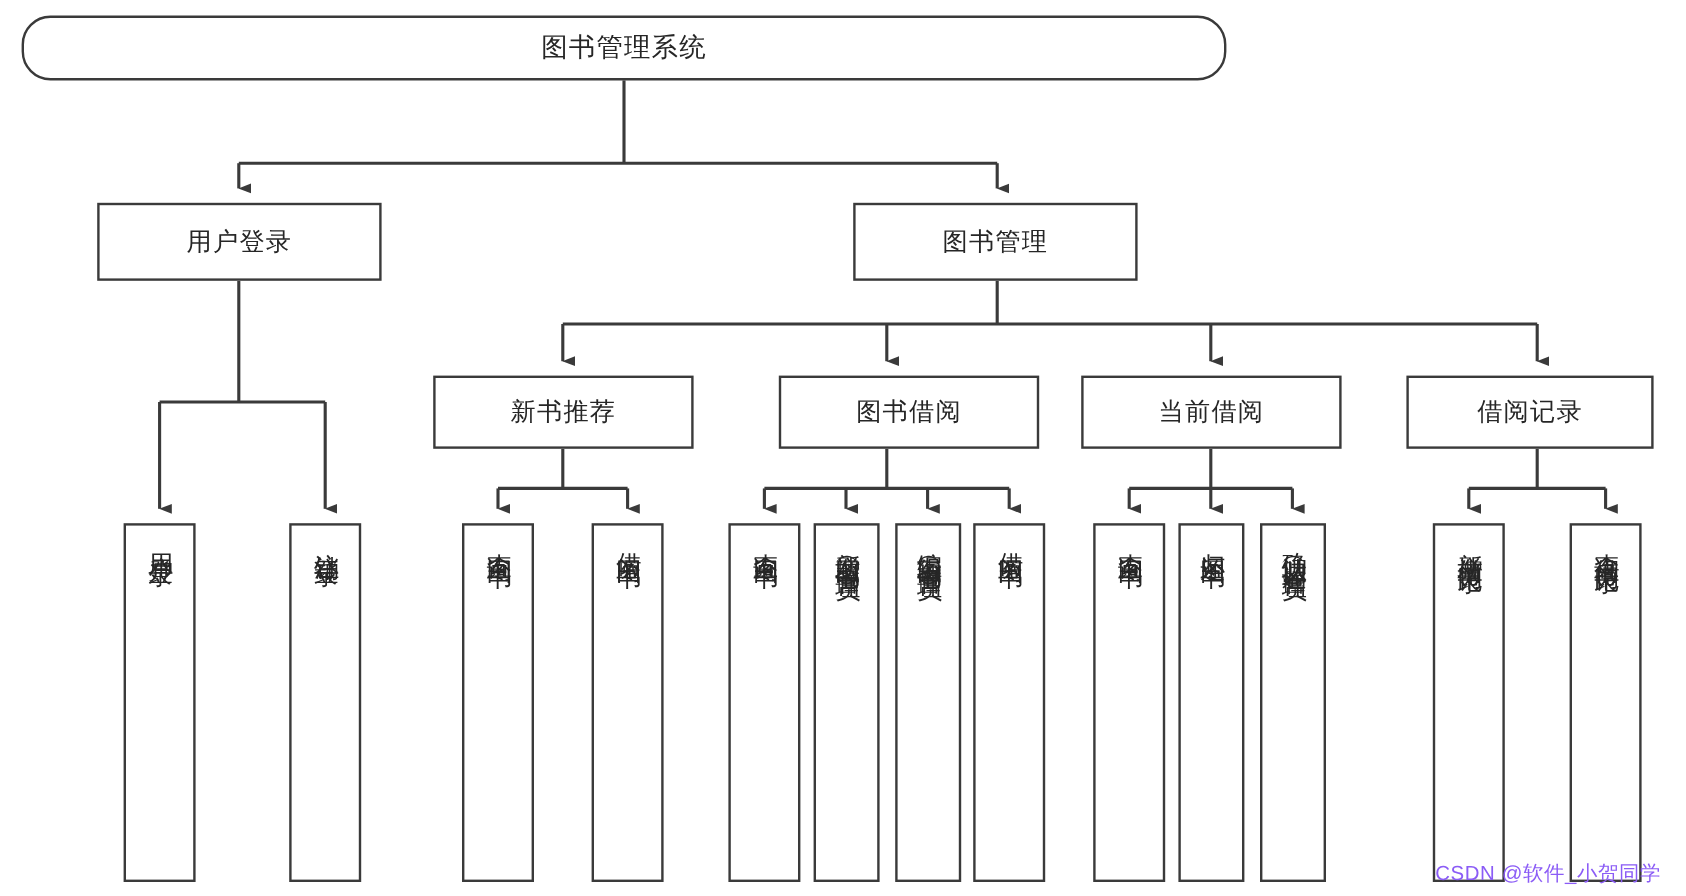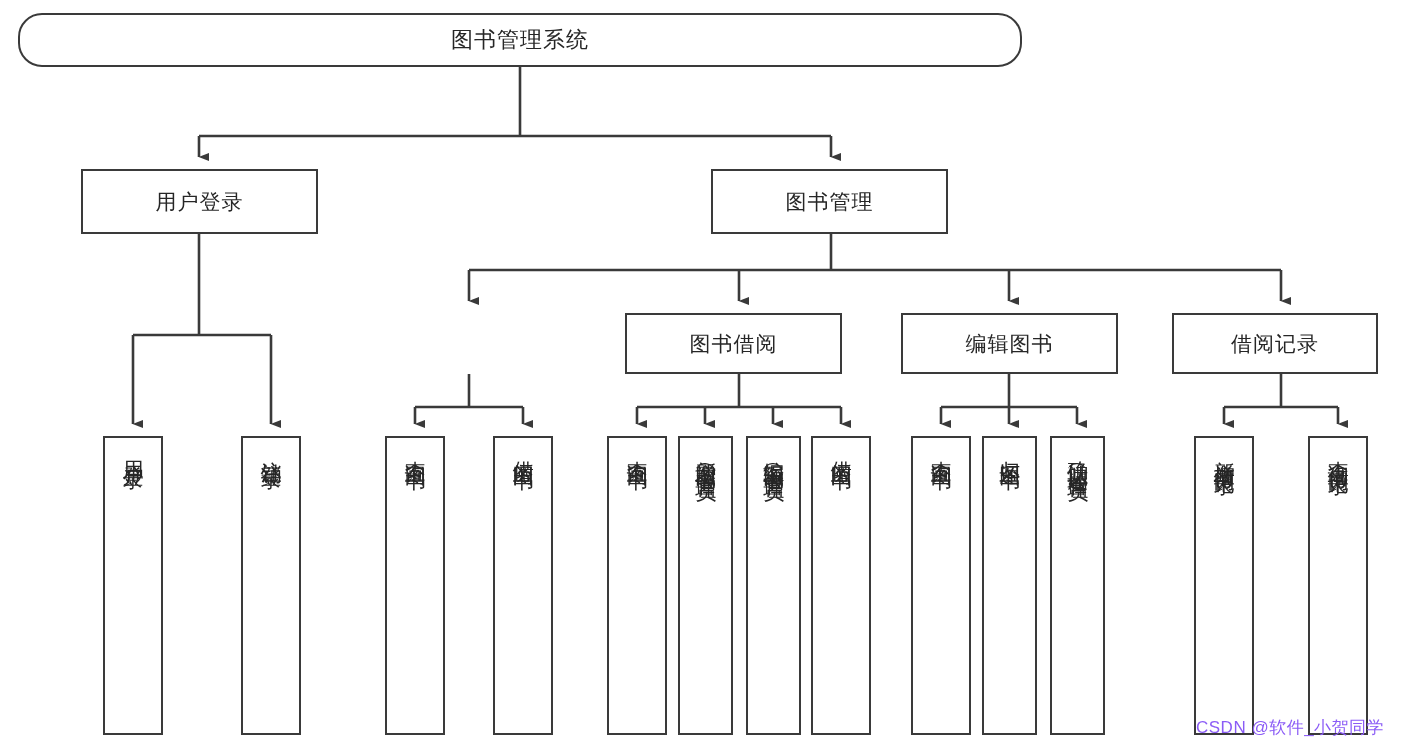--- a/index.html
+++ b/index.html
@@ -131,25 +131,28 @@
     <span>图书管理系统</span>
   </div>
 
   <div class="node node-h" style="left:81px; top:169px; width:237px; height:65px;">
     <span>用户登录</span>
   </div>
   <div class="node node-h" style="left:711px; top:169px; width:237px; height:65px;">
     <span>图书管理</span>
   </div>
 
-  <div class="node node-h" style="left:625px; top:313px; width:217px; height:61px;">
+  <div class="node node-h" style="left:361px; top:313px; width:217px; height:61px;">
+    <span>新书推荐</span>
+  </div>
+  <div class="node node-h" style="left:649px; top:313px; width:217px; height:61px;">
     <span>图书借阅</span>
   </div>
   <div class="node node-h" style="left:901px; top:313px; width:217px; height:61px;">
-    <span>编辑图书</span>
+    <span>当前借阅</span>
   </div>
   <div class="node node-h" style="left:1172px; top:313px; width:206px; height:61px;">
     <span>借阅记录</span>
   </div>
 
   <div class="node node-v" style="left:103px; top:436px; width:60px; height:299px;">
     <span class="vtext">用户登录</span>
   </div>
   <div class="node node-v" style="left:241px; top:436px; width:60px; height:299px;">
     <span class="vtext">注销登录</span>

